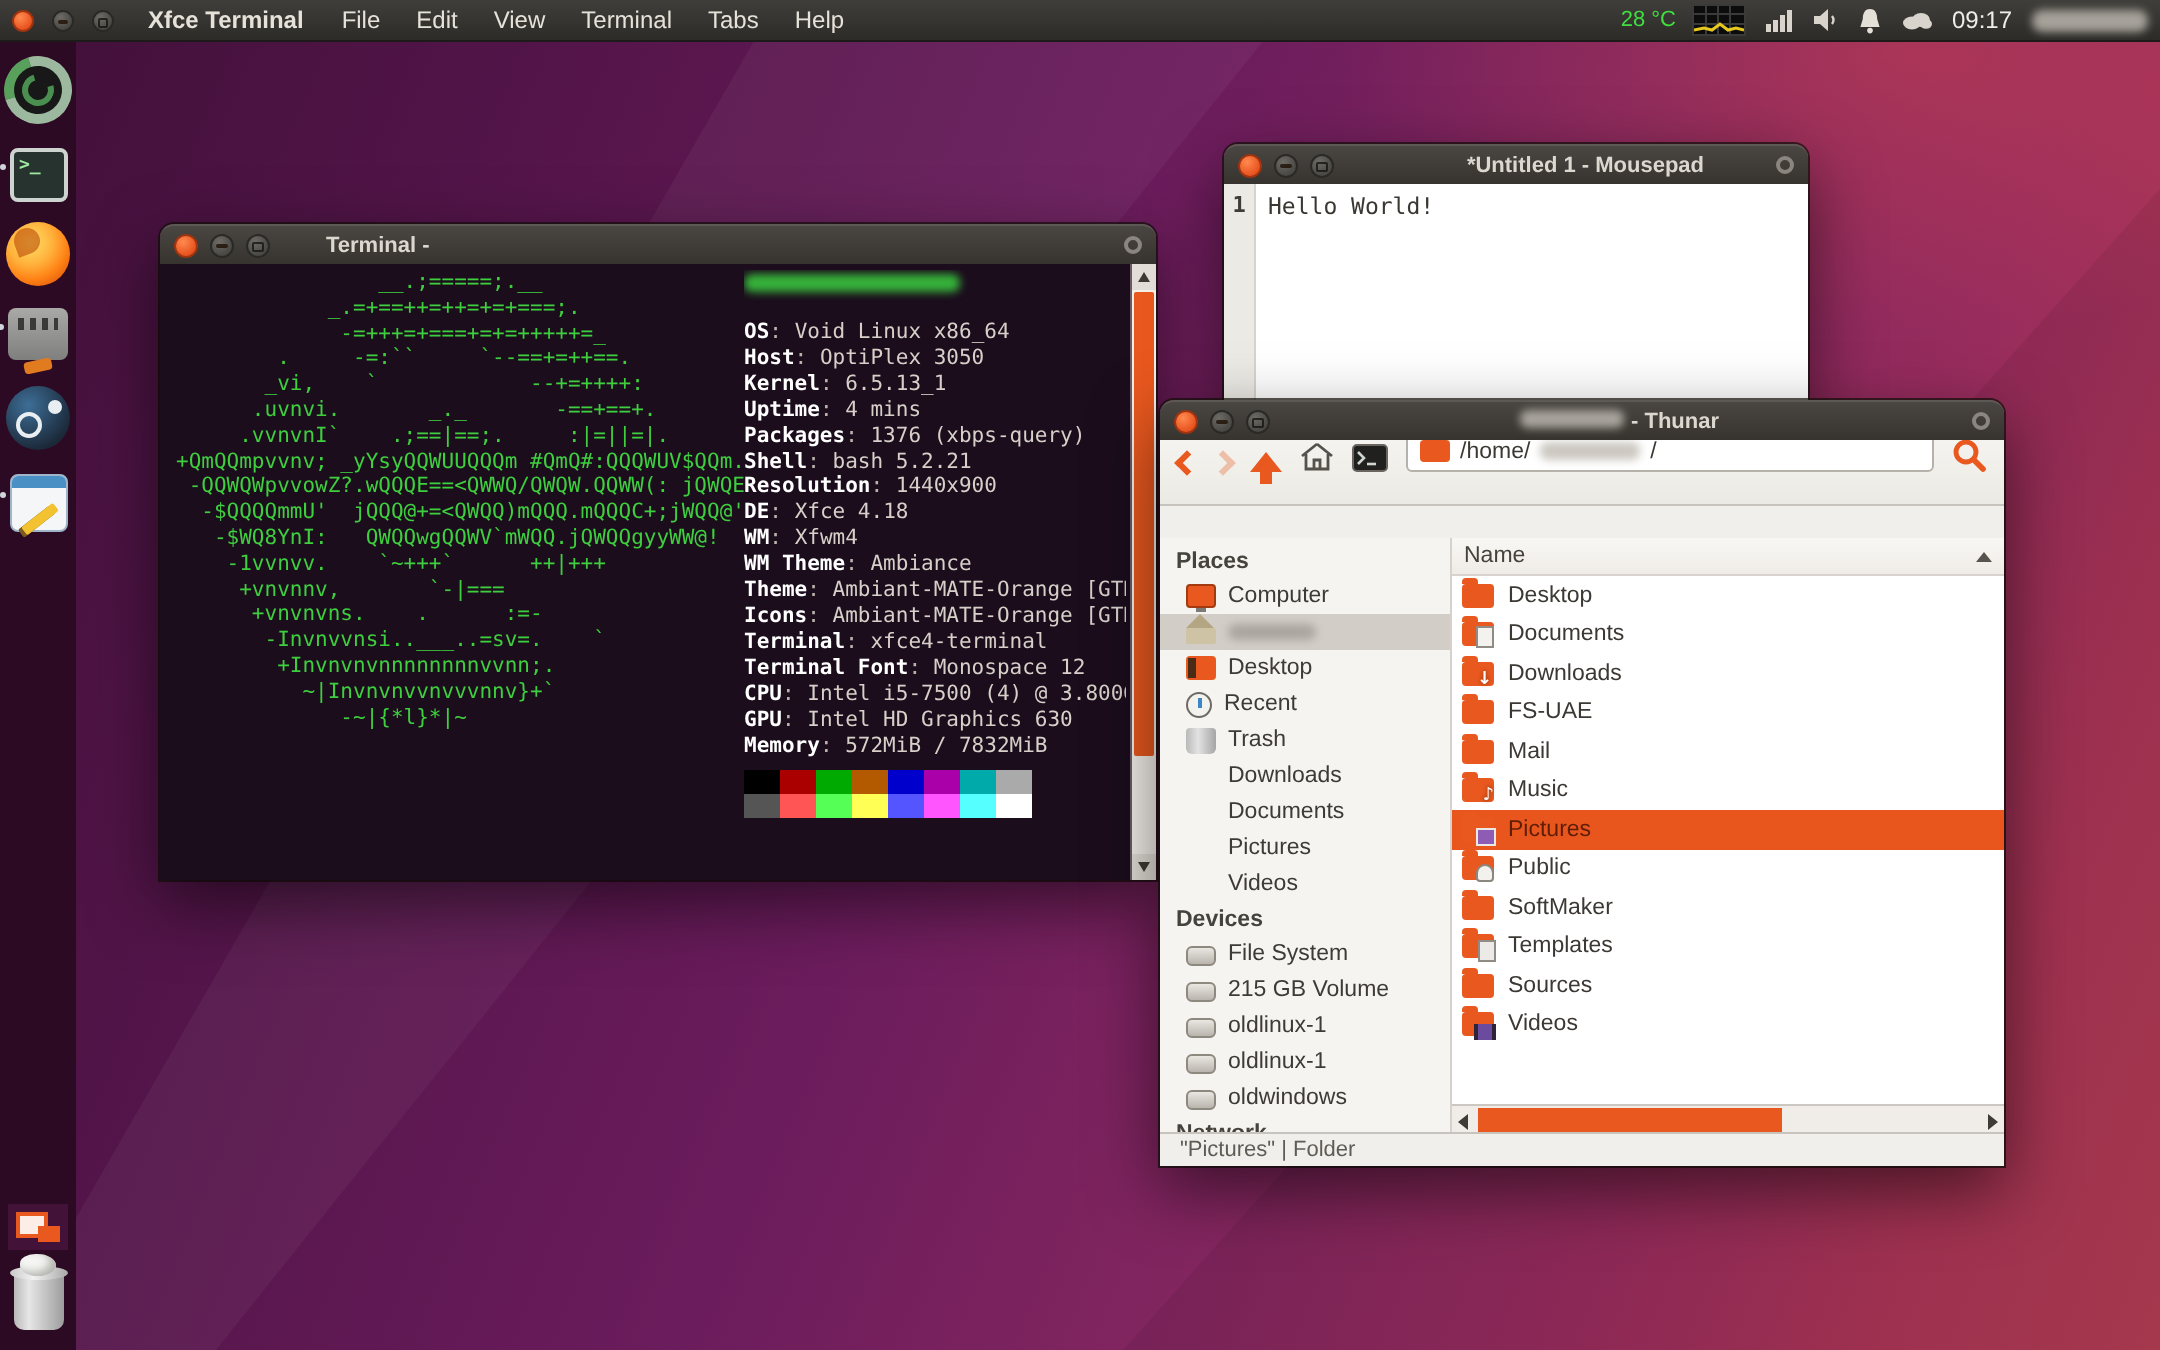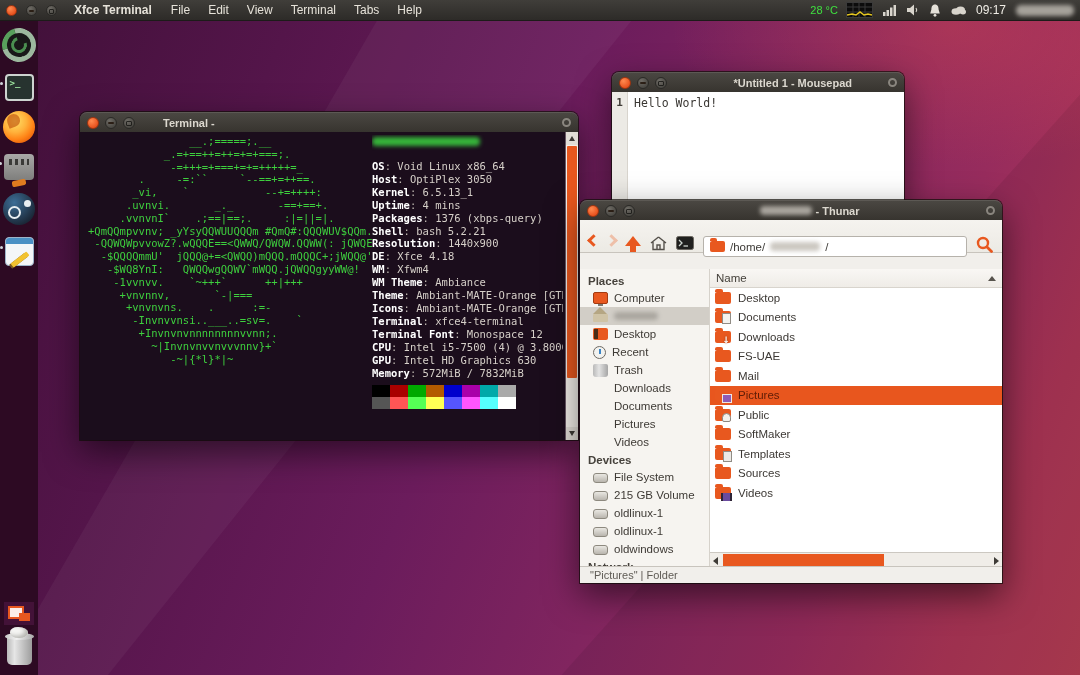--- a/index.html
+++ b/index.html
@@ -94,32 +94,32 @@
   
   .win-mousepad { left:612px; top:72px; width:292px; height:130px; z-index:15; }
   .pad-body { position:absolute; left:0; right:0; top:20px; bottom:0; background:#fff; display:flex; overflow:hidden; }
   .gutter { width:16px; background:#eceae5; border-right:1px solid #d8d4cd; color:#403d38; font:bold 11px "DejaVu Sans Mono", monospace; text-align:center; padding-top:4px; }
   .pad-text { padding:4px 6px; font:11.5px "DejaVu Sans Mono", monospace; color:#3a3733; }
   .titlebar .centered { flex:1; text-align:right; margin-right:36px; }
 
   
   .win-thunar { left:580px; top:200px; width:422px; height:383px; z-index:20; }
   .thunar-body { position:absolute; left:0; right:0; top:20px; bottom:0; background:#f1efeb; overflow:hidden; }
-  .toolbar { height:29px; background:linear-gradient(#f5f3ef,#eceae4); border-bottom:1px solid #c8c4bd; display:flex; align-items:flex-start; padding:16px 9px; gap:9px; }
+  .toolbar { height:29px; background:linear-gradient(#f5f3ef,#eceae4); border-bottom:1px solid #c8c4bd; display:flex; align-items:flex-end; padding:16px 9px; gap:9px; }
   .nav-ic { flex:none; display:flex; align-items:center; }
   .chev { width:9px; height:9px; border-left:3px solid #e8581f; border-bottom:3px solid #e8581f; transform:rotate(45deg); }
   .chev.fwd { transform:rotate(225deg); border-color:#eebfa8; }
   .up-arrow { width:0; height:0; border-left:8px solid transparent; border-right:8px solid transparent; border-bottom:10px solid #e8581f; position:relative; }
   .up-arrow::after { content:""; position:absolute; left:-3px; top:10px; width:6px; height:6px; background:#e8581f; }
   .pathbar { flex:1; height:21px; background:#fff; border:1px solid #b6b2ab; border-radius:3px; display:flex; align-items:center; padding:0 6px; gap:5px; font-size:11.5px; color:#3c3935; }
   .folder { width:15px; height:11px; background:#e8581f; border-radius:2px; position:relative; flex:none; }
   .folder::before { content:""; position:absolute; left:0; top:-3px; width:7px; height:3px; background:#e8581f; border-radius:2px 2px 0 0; }
   .path-blur { width:50px; height:9px; border-radius:4px; background:#ccc8c1; filter:blur(2px); }
   .main { position:absolute; left:0; right:0; top:49px; bottom:17px; display:flex; }
-  .sidebar { width:130px; background:#f6f4f0; border-right:1px solid #d6d2cb; padding-top:3px; font-size:11.5px; color:#3e3a35; overflow:hidden; }
+  .sidebar { width:146px; background:#f6f4f0; border-right:1px solid #d6d2cb; padding-top:3px; font-size:11.5px; color:#3e3a35; overflow:hidden; }
   .sb-header { font-weight:bold; color:#46423c; padding:3px 8px 2px; height:17px; }
   .sb-item { height:18px; display:flex; align-items:center; gap:6px; padding-left:13px; white-space:nowrap; }
   .sb-item.selected { background:#d2cec7; }
   .sb-item.redacted .lbl { width:44px; height:8px; border-radius:4px; background:#aaa69f; filter:blur(2px); }
   .sicon { width:15px; height:12px; flex:none; position:relative; }
   .si-computer { background:#e8581f; border:1px solid #a33a10; border-radius:2px; }
   .si-computer::after { content:""; position:absolute; left:4px; bottom:-3px; width:5px; height:2px; background:#7d7974; }
   .si-home { background:#cfc3a6; height:8px; margin-top:4px; border-radius:1px; }
   .si-home::before { content:""; position:absolute; left:0; top:-7px; border-left:7.5px solid transparent; border-right:7.5px solid transparent; border-bottom:7px solid #b5a683; }
   .si-desktop { background:#e8581f; border-radius:2px; }
@@ -520,20 +520,24 @@
             <div class="file-row">
               <span class="ficon em-none"></span>
               <span>FS-UAE</span>
             </div>
 
             <div class="file-row">
               <span class="ficon em-none"></span>
               <span>Mail</span>
             </div>
 
+            <div class="file-row">
+              <span class="ficon em-music"></span>
+              <span>Music</span>
+            </div>
 
             <div class="file-row selected">
               <span class="ficon em-photo"></span>
               <span>Pictures</span>
             </div>
 
             <div class="file-row">
               <span class="ficon em-person"></span>
               <span>Public</span>
             </div>

